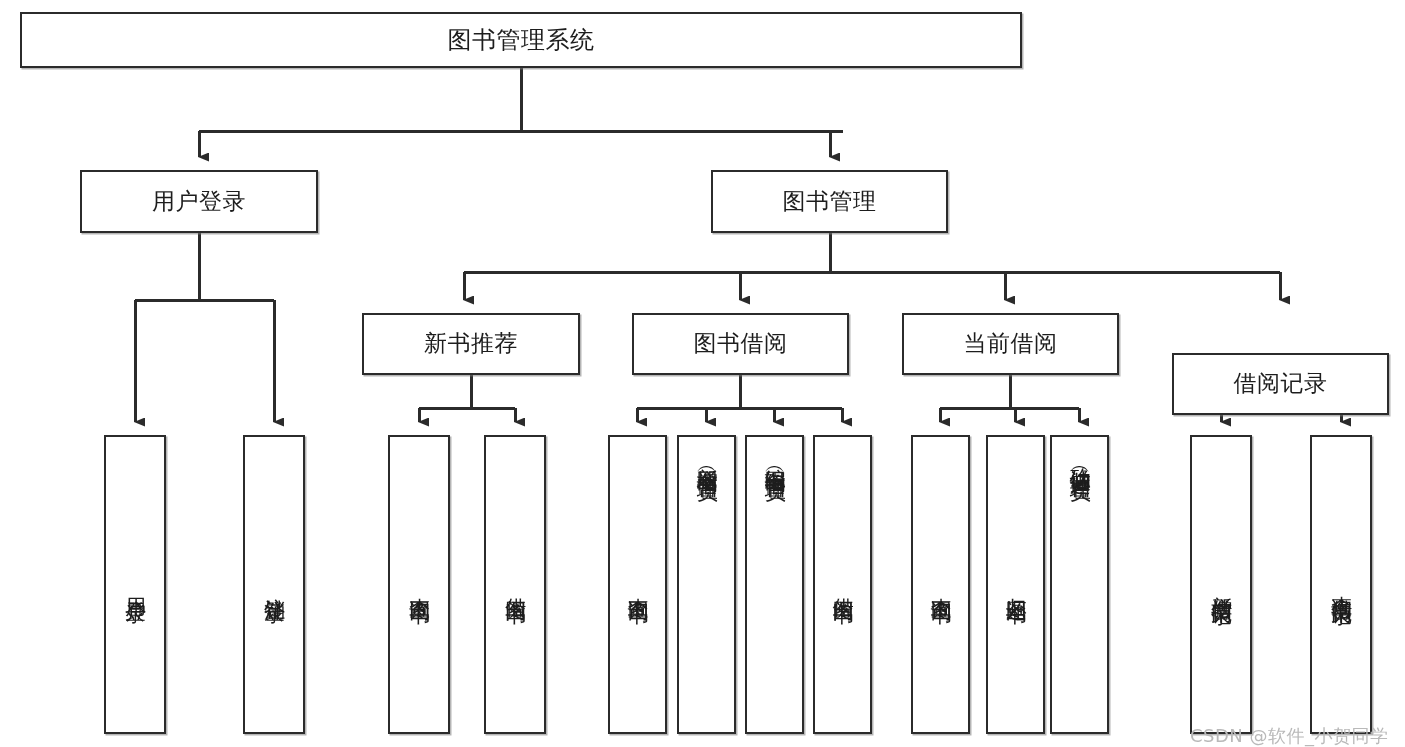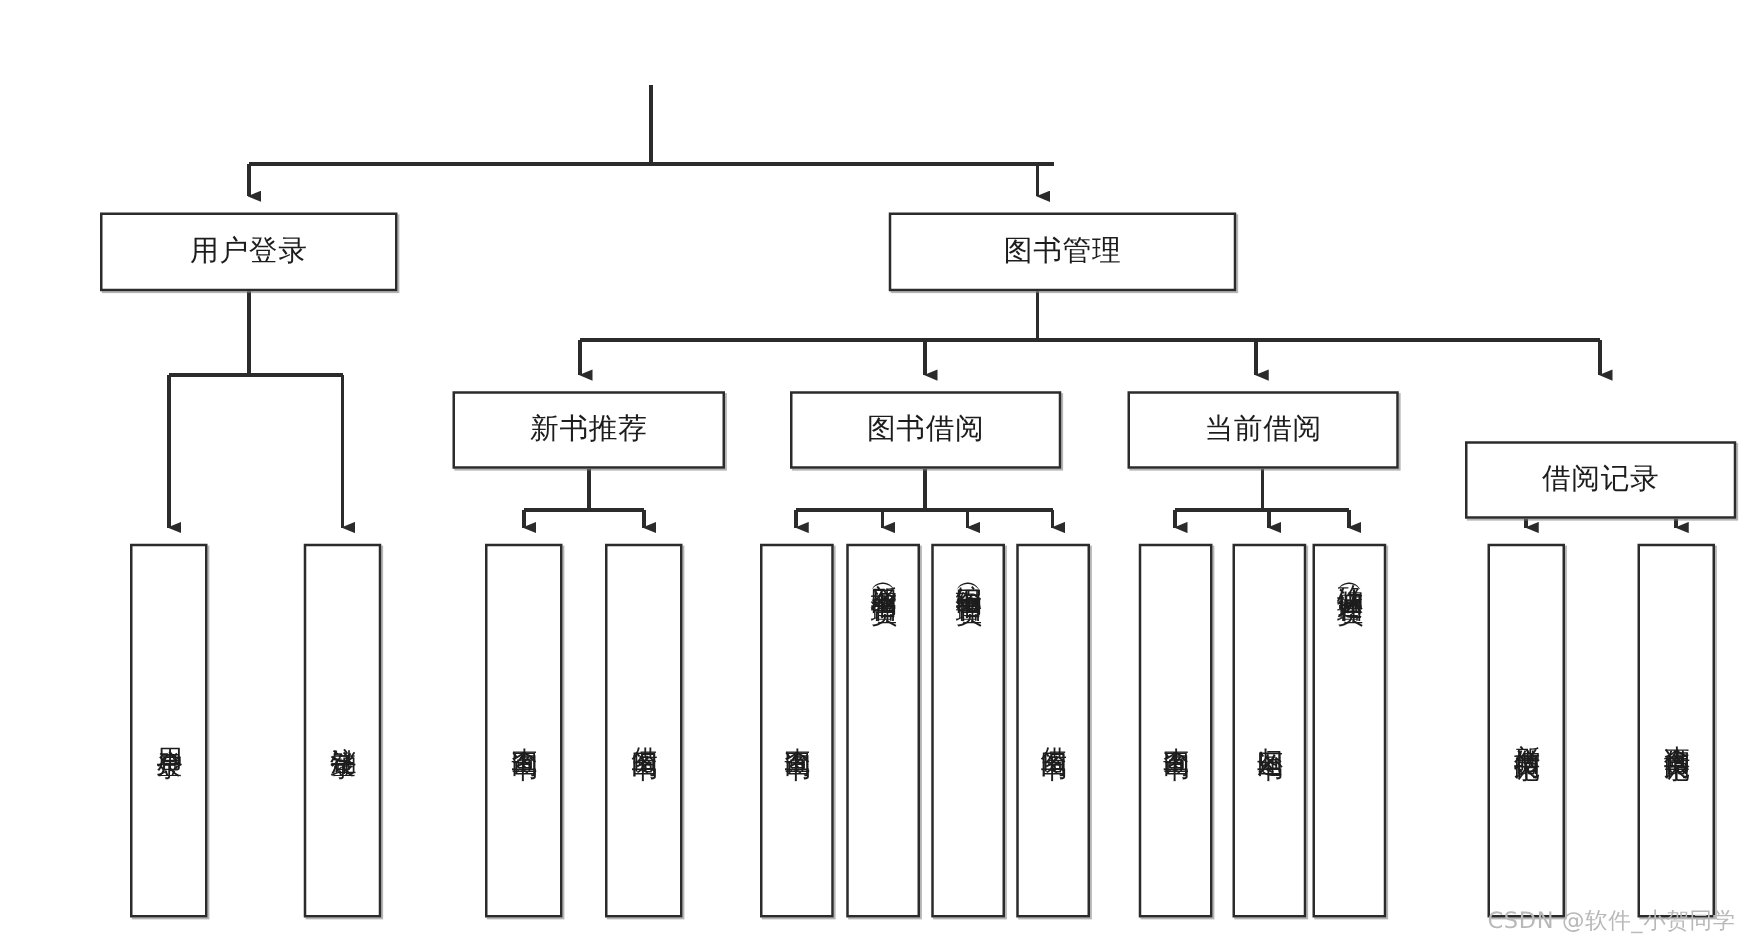--- a/index.html
+++ b/index.html
@@ -125,26 +125,29 @@
       <path d="M 1015,408 L 1015,422" marker-end="url(#arrowhead)"></path>
       <path d="M 1079,408 L 1079,422" marker-end="url(#arrowhead)"></path>
 
       <path d="M 1280,375 L 1280,408"></path>
       <path d="M 1221,408 L 1341,408"></path>
       <path d="M 1221,408 L 1221,422" marker-end="url(#arrowhead)"></path>
       <path d="M 1341,408 L 1341,422" marker-end="url(#arrowhead)"></path>
     </g>
   </svg>
 
+  <div class="node root horizontal" style="left:20px; top:12px; width:1002px; height:56px;">
+    <span class="node-label">图书管理系统</span>
+  </div>
 
   <div class="node horizontal" style="left:80px; top:170px; width:238px; height:63px;">
     <span class="node-label">用户登录</span>
   </div>
 
-  <div class="node horizontal" style="left:711px; top:170px; width:278px; height:63px;">
+  <div class="node horizontal" style="left:711px; top:170px; width:237px; height:63px;">
     <span class="node-label">图书管理</span>
   </div>
 
   <div class="node horizontal" style="left:362px; top:313px; width:218px; height:62px;align-items:center;">
     <span class="node-label">新书推荐</span>
   </div>
 
   <div class="node horizontal" style="left:902px; top:313px; width:217px; height:62px;">
     <span class="node-label">当前借阅</span>
   </div>

